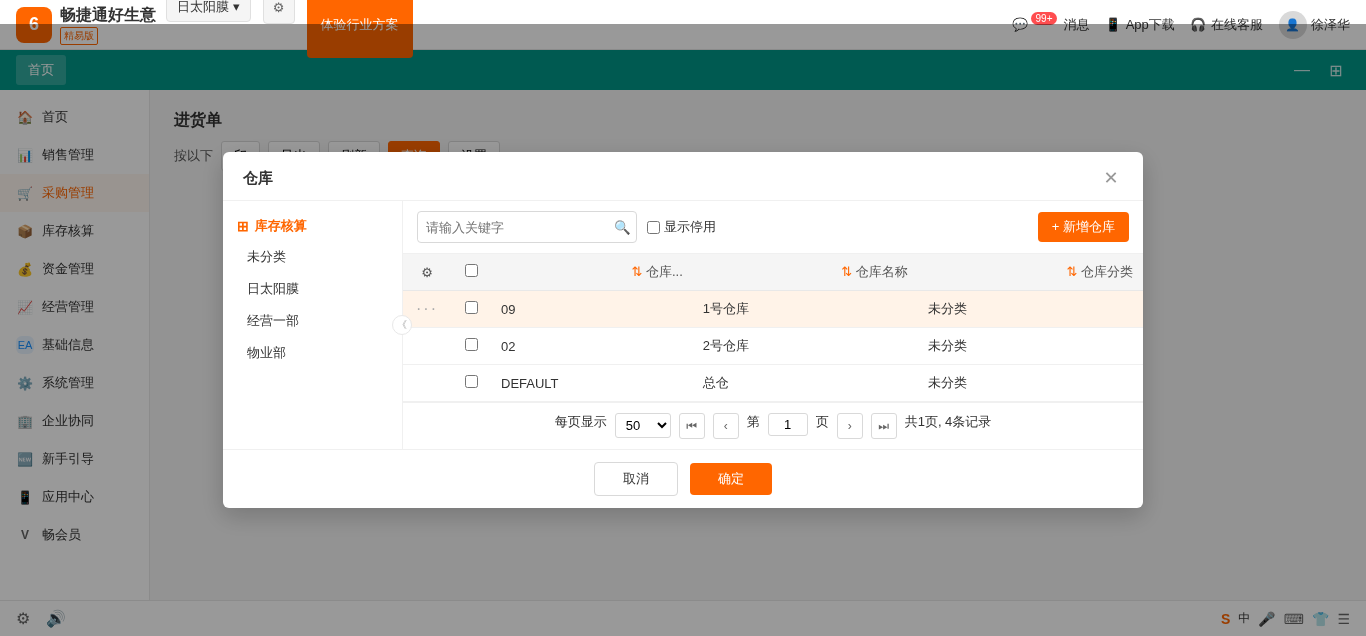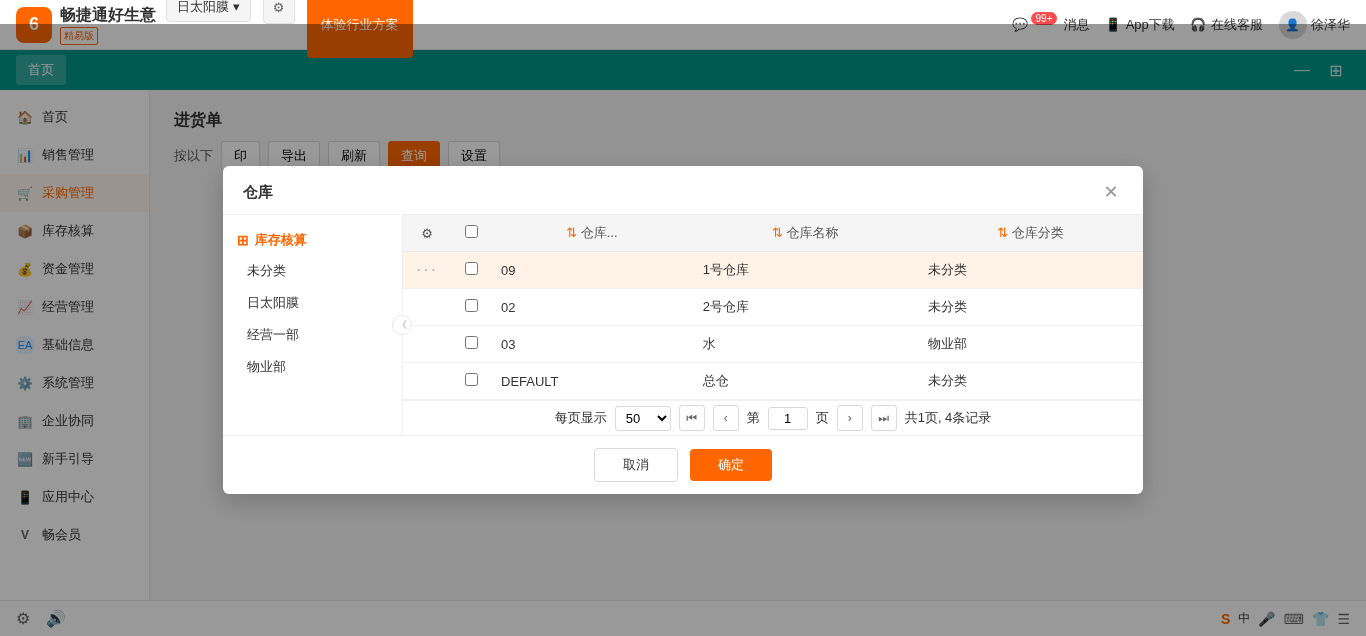--- a/index.html
+++ b/index.html
@@ -222,40 +222,40 @@
     
     .data-table {
       flex: 1; overflow-y: auto;
     }
     table {
       width: 100%; border-collapse: collapse;
     }
     thead th {
       background: #f5f5f5;
       padding: 9px 10px;
-      text-align: center;
+      text-align: right;
       font-weight: 500;
       color: #555;
       border-bottom: 1px solid #e8e8e8;
       font-size: 13px;
     }
     thead th.center { text-align: center; }
     tbody tr { border-bottom: 1px solid #f0f0f0; }
     tbody tr.selected { background: #fff3e8; }
     tbody td {
       padding: 9px 10px;
       font-size: 13px; color: #333;
     }
     tbody td.center { text-align: center; }
     .row-checkbox { cursor: pointer; }
 
     
     .pagination-bar {
-      display: flex; align-items: center; justify-content: center;
-      padding: 4px 14px;
+      display: flex; align-items: flex-start; justify-content: center;
+      padding: 10px 14px;
       border-top: 1px solid #f0f0f0;
       gap: 8px; font-size: 13px; color: #333;
     }
     .page-size-select {
       border: 1px solid #d9d9d9; border-radius: 3px;
       padding: 3px 6px; font-size: 13px;
       background: white;
     }
     .page-btn {
       width: 26px; height: 26px;
@@ -453,20 +453,33 @@
         </div>
         <div class="tree-item">未分类</div>
         <div class="tree-item">日太阳膜</div>
         <div class="tree-item">经营一部</div>
         <div class="tree-item">物业部</div>
         <div class="tree-collapse-btn">《</div>
       </div>
 
       <div class="right-panel">
 
+        <div class="right-toolbar">
+          <div class="search-input-wrap">
+            <input class="search-input" type="text" placeholder="请输入关键字" style="">
+            <button class="search-btn">
+              <span>🔍</span>
+            </button>
+          </div>
+          <label class="checkbox-label">
+            <input type="checkbox" style="">
+            <span>显示停用</span>
+          </label>
+          <button class="add-btn">+ 新增仓库</button>
+        </div>
 
         <div class="data-table">
           <table>
             <thead>
               <tr>
                 <th class="center" style="width:48px;">⚙</th>
                 <th class="center" style="width:40px;">
                   <input type="checkbox" style="">
                 </th>
                 <th>
@@ -502,29 +515,20 @@
                 </td>
                 <td>02</td>
                 <td>2号仓库</td>
                 <td>未分类</td>
               </tr>
               <tr>
                 <td class="center"></td>
                 <td class="center">
                   <input type="checkbox" class="row-checkbox" style="">
                 </td>
-                <td>03</td>
-                <td>水</td>
-                <td>物业部</td>
-              </tr>
-              <tr>
-                <td class="center"></td>
-                <td class="center">
-                  <input type="checkbox" class="row-checkbox" style="">
-                </td>
                 <td>DEFAULT</td>
                 <td>总仓</td>
                 <td>未分类</td>
               </tr>
             </tbody>
           </table>
         </div>
 
         <div class="pagination-bar">
           <span>每页显示</span>

